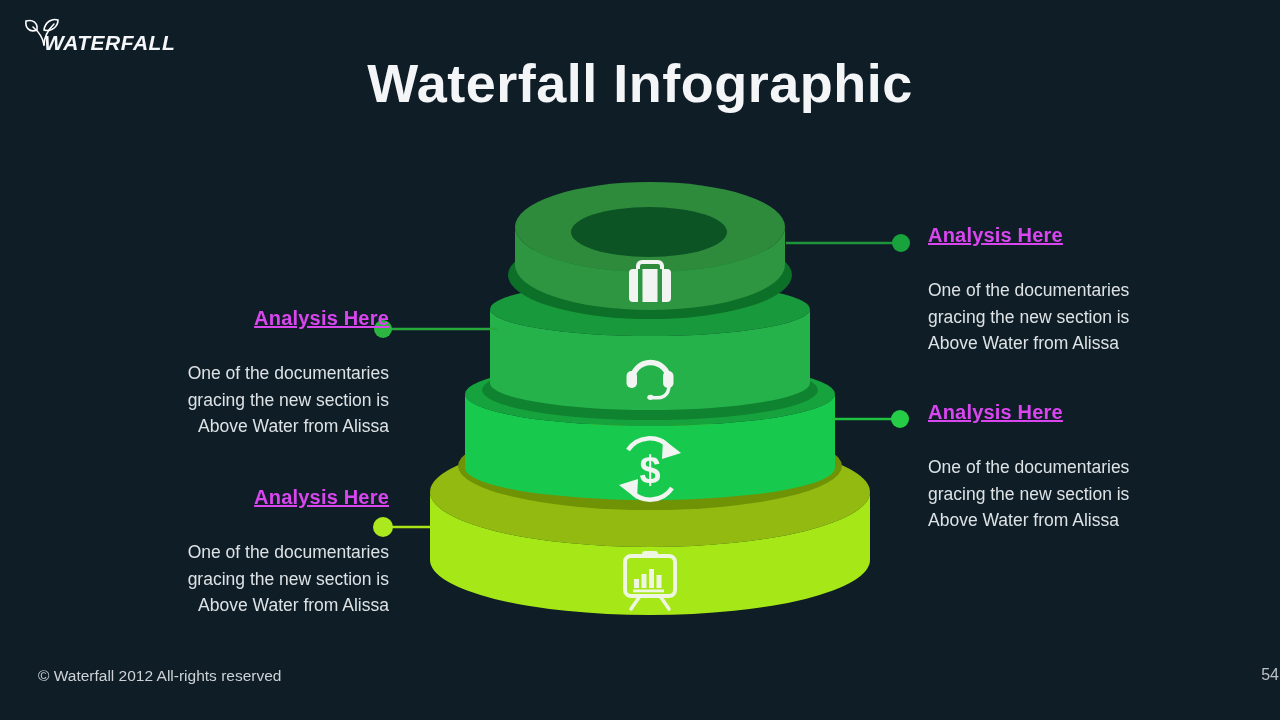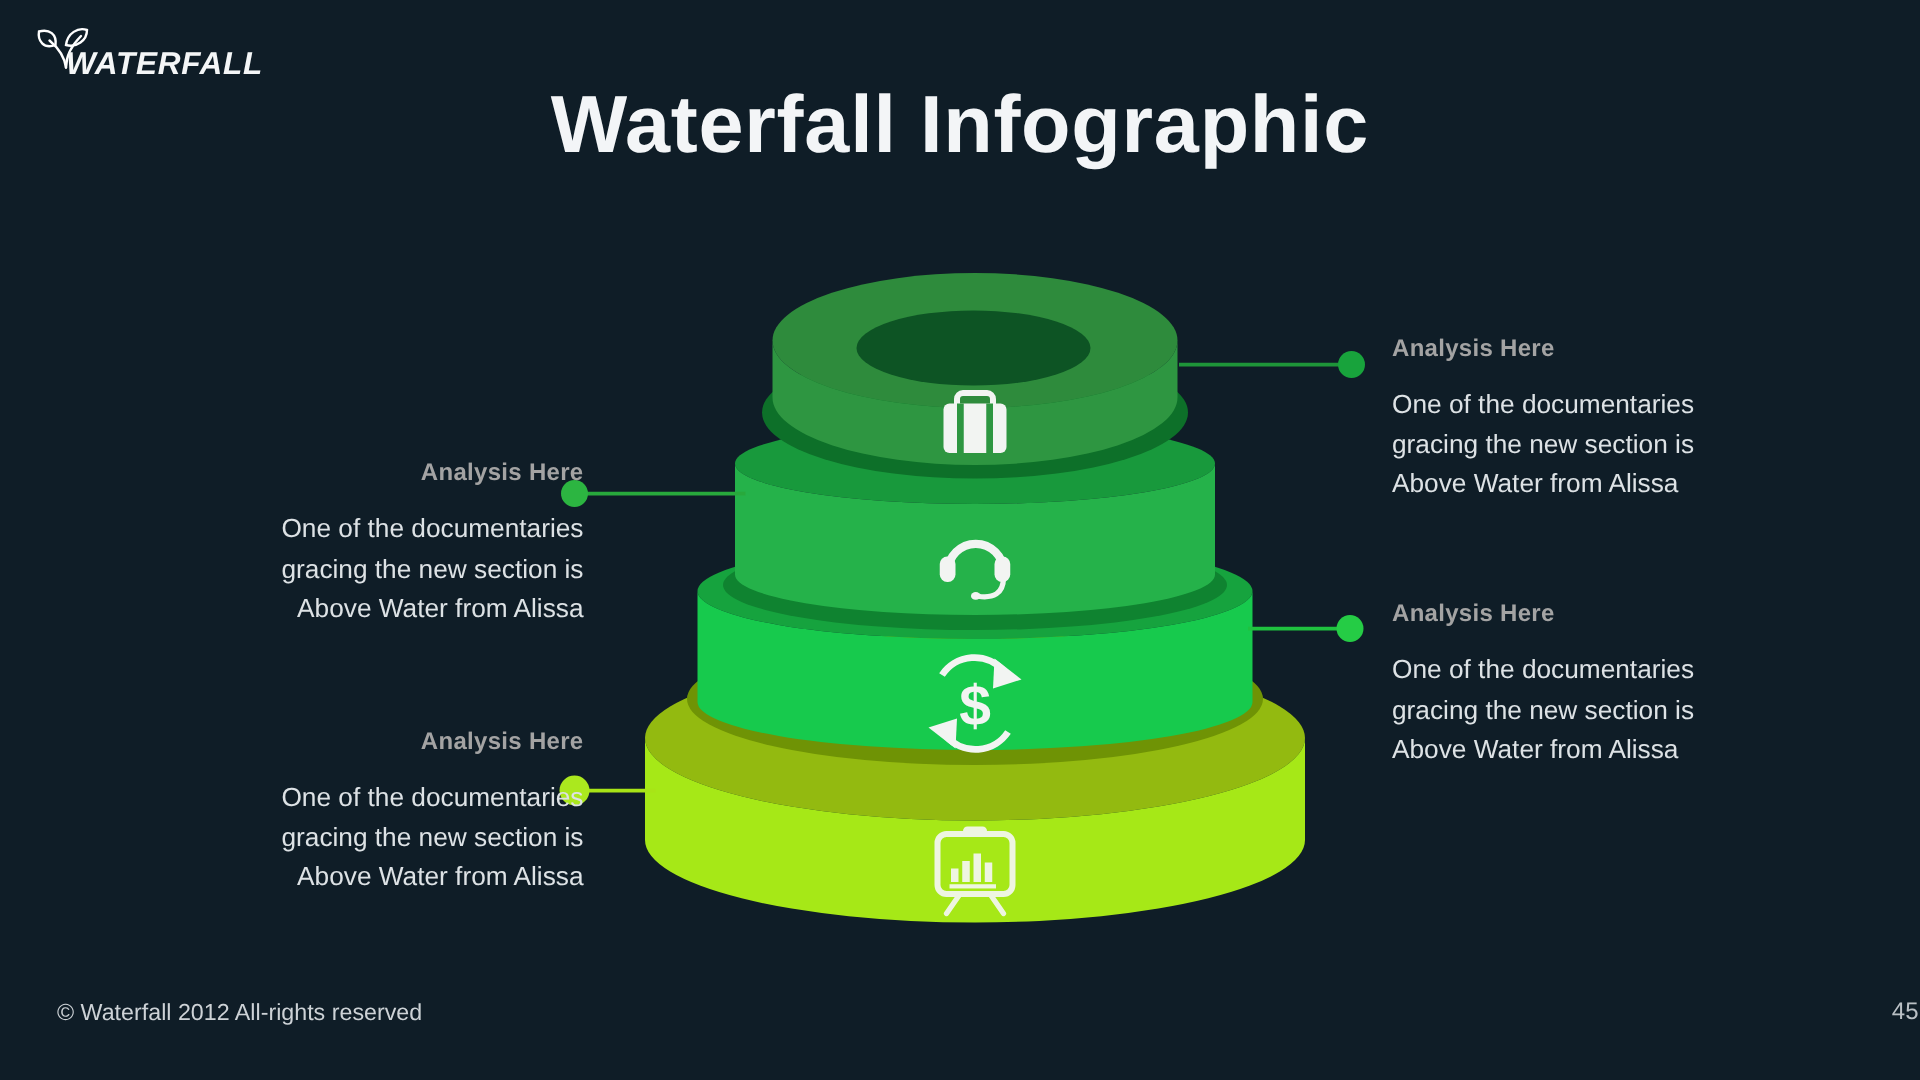--- a/index.html
+++ b/index.html
@@ -14,22 +14,22 @@
 
   
   .title{position:absolute;top:52px;left:0;width:1280px;margin:0;text-align:center;
          font-size:54px;font-weight:700;letter-spacing:.5px;color:#f3f5f7;}
 
   
   .art{position:absolute;left:0;top:0;}
 
   
   .callout{position:absolute;width:268px;}
-  .callout .h{font-size:16px;font-weight:700;color:#a3a3a3;letter-spacing:.2px;}
-  .callout .bd{margin-top:14px;font-size:17.5px;line-height:26.5px;color:#dde2e5;}
+  .callout .h{font-size:20px;font-weight:700;color:#d946ef;letter-spacing:.2px;text-decoration:underline;}
+  .callout .bd{margin-top:30px;font-size:17.5px;line-height:26.5px;color:#dde2e5;}
   .bl{display:block;}
   #co-lt{top:307px;right:928px;text-align:right;}
   #co-rt{top:224px;left:928px;text-align:left;}
   #co-lb{top:486px;right:928px;text-align:right;}
   #co-rb{top:401px;left:928px;text-align:left;}
 
   
   .footer-left{position:absolute;left:38px;top:667px;font-size:15.5px;color:#cdd2d6;}
   .page-num{position:absolute;right:38px;top:666px;font-size:16px;color:#bac0c5;}
 </style>
@@ -160,15 +160,15 @@
   <div class="callout" id="co-rb">
     <div class="h">Analysis Here</div>
     <div class="bd">
       <span class="bl">One of the documentaries</span>
       <span class="bl">gracing the new section is</span>
       <span class="bl">Above Water from Alissa</span>
     </div>
   </div>
 
   <div class="footer-left">© Waterfall 2012 All-rights reserved</div>
-  <div class="page-num">45</div>
+  <div class="page-num">54</div>
 
 </div>
 
 </body></html>

